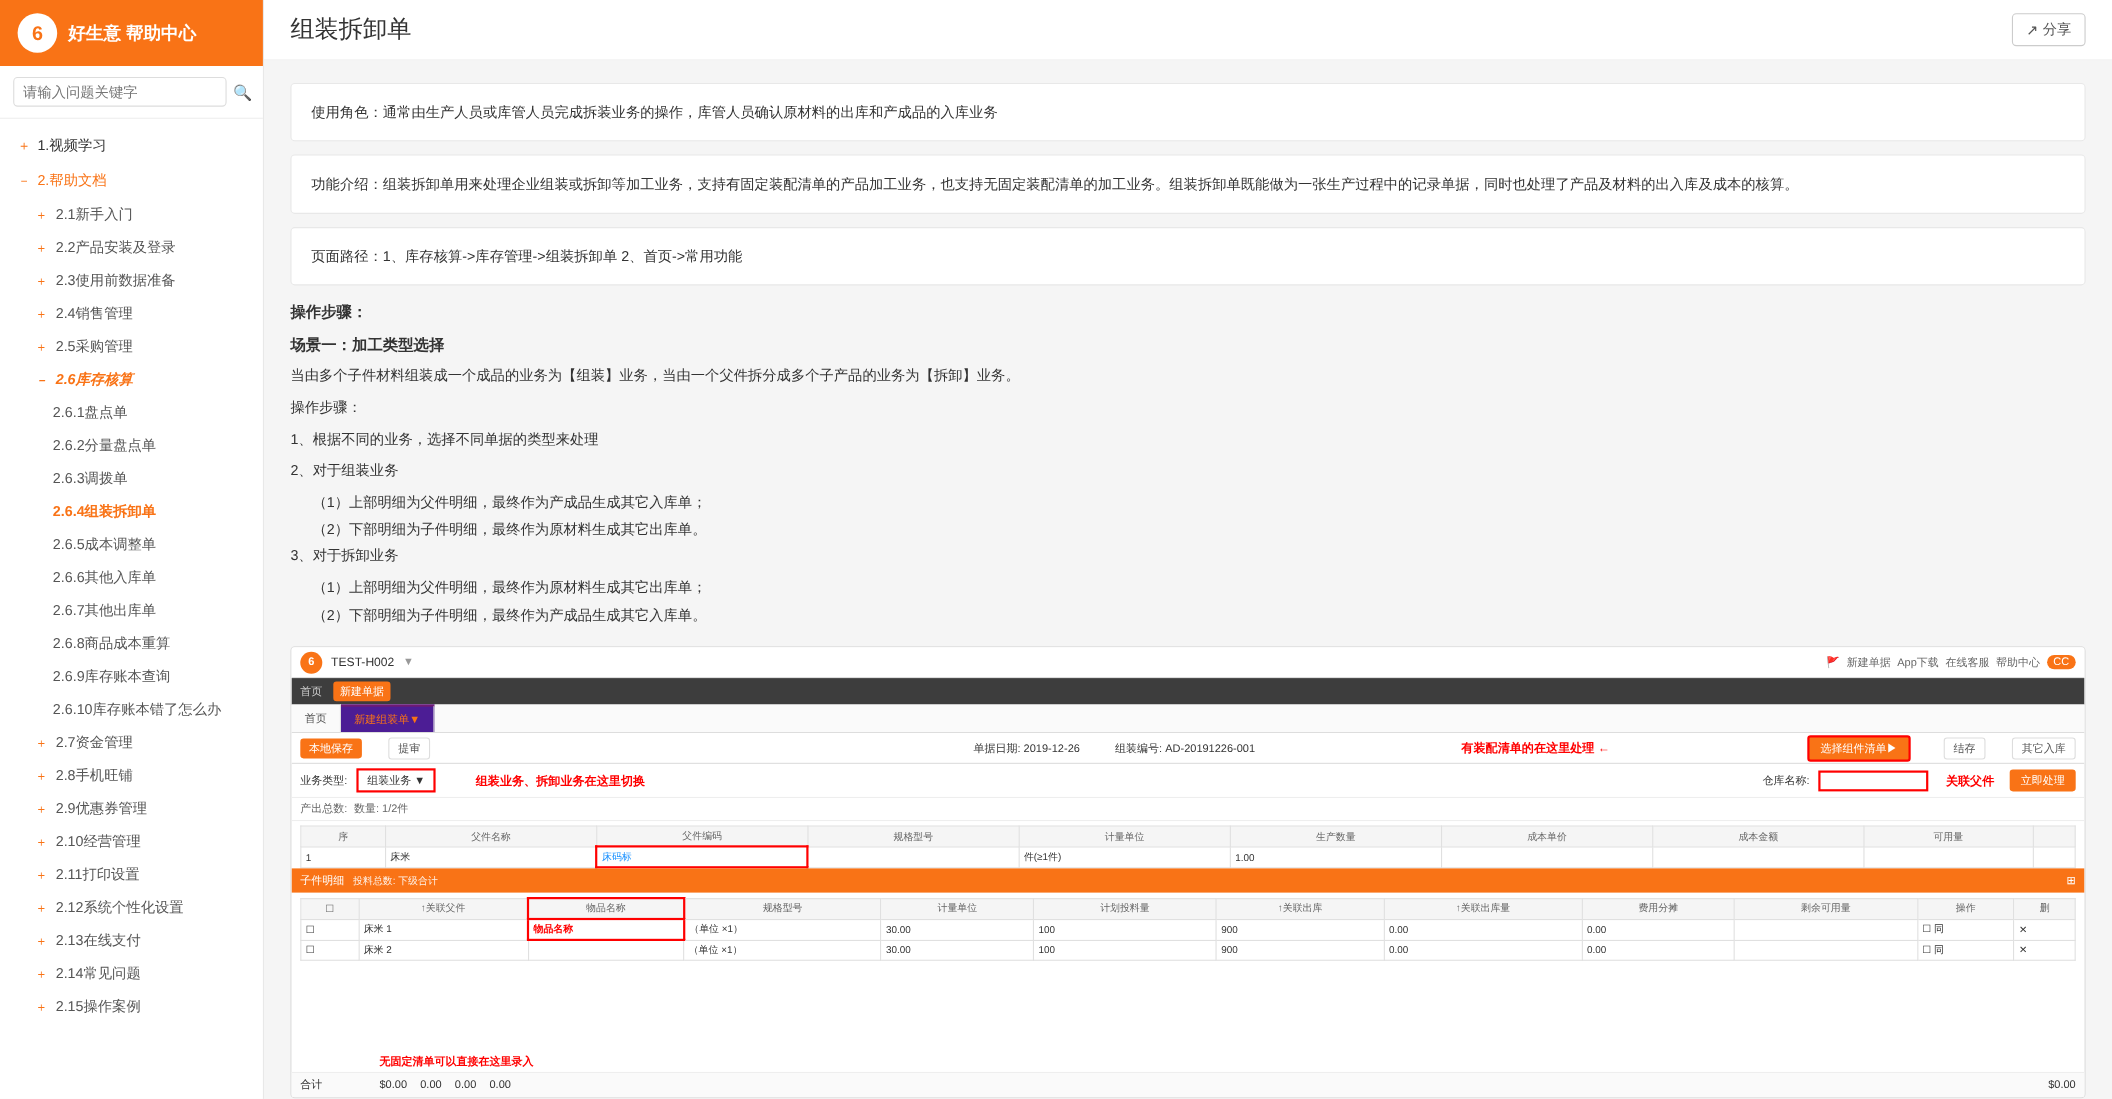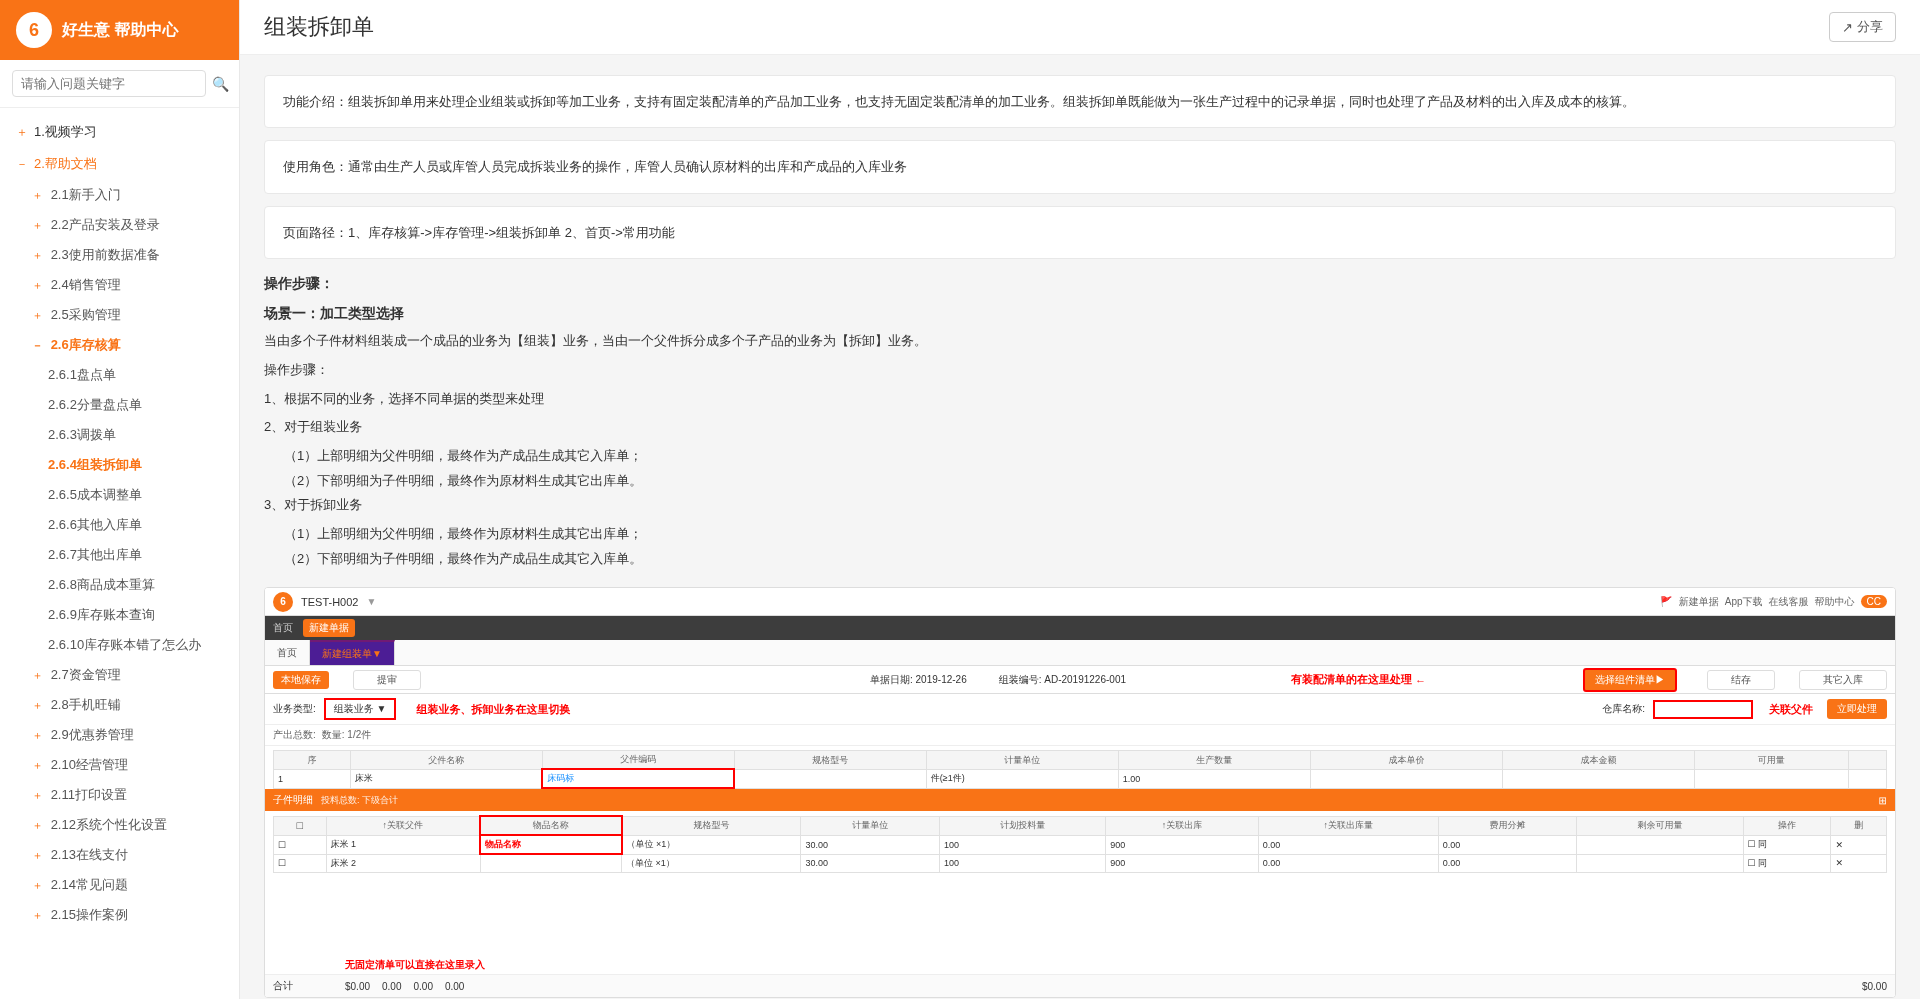--- a/index.html
+++ b/index.html
@@ -226,21 +226,21 @@
     .app-sim-btn {
       background: #f97316;
       color: #fff;
       padding: 2px 8px;
       border-radius: 3px;
       font-size: 10px;
     }
     .app-sim-btn-gray {
       background: #fff;
       color: #555;
-      padding: 2px 23px;
+      padding: 2px 8px;
       border-radius: 3px;
       font-size: 10px;
       border: 1px solid #ddd;
     }
     .app-sim-table {
       width: 100%;
       border-collapse: collapse;
       font-size: 9px;
       margin-top: 4px;
     }
@@ -335,21 +335,21 @@
       </a>
       <a class="nav-sub-item">
         <span class="plus-icon" style="color:#f97316;font-size:11px;margin-right:4px;">＋</span>
         <span>2.4销售管理</span>
       </a>
       <a class="nav-sub-item">
         <span class="plus-icon" style="color:#f97316;font-size:11px;margin-right:4px;">＋</span>
         <span>2.5采购管理</span>
       </a>
 
-      <a class="nav-sub-item active" style="color:#f97316;">
+      <a class="nav-sub-item active" style="color:#f97316;font-style:italic;">
         <span style="color:#f97316;font-size:11px;margin-right:4px;">－</span>
         <span>2.6库存核算</span>
       </a>
 
       <a class="nav-sub-item indent2">
         <span>2.6.1盘点单</span>
       </a>
       <a class="nav-sub-item indent2">
         <span>2.6.2分量盘点单</span>
       </a>
@@ -423,25 +423,25 @@
     <h1 id="page-title">组装拆卸单</h1>
     <button id="share-btn">
       <span style="font-size:13px;">↗</span>
       <span>分享</span>
     </button>
   </div>
 
   <div id="content-area">
 
     <div class="info-block">
+      <span>使用角色：通常由生产人员或库管人员完成拆装业务的操作，库管人员确认原材料的出库和产成品的入库业务</span>
+    </div>
+
+    <div class="info-block">
       <span>功能介绍：组装拆卸单用来处理企业组装或拆卸等加工业务，支持有固定装配清单的产品加工业务，也支持无固定装配清单的加工业务。组装拆卸单既能做为一张生产过程中的记录单据，同时也处理了产品及材料的出入库及成本的核算。</span>
-    </div>
-
-    <div class="info-block">
-      <span>使用角色：通常由生产人员或库管人员完成拆装业务的操作，库管人员确认原材料的出库和产成品的入库业务</span>
     </div>
 
     <div class="info-block">
       <span>页面路径：1、库存核算-&gt;库存管理-&gt;组装拆卸单 2、首页-&gt;常用功能</span>
     </div>
 
     <div class="section-title">操作步骤：</div>
 
     <div class="sub-section-title">
       <span>场景一：加工类型选择</span>
@@ -499,21 +499,21 @@
           <span style="margin:0 8px;font-size:10px;color:#333;">组装编号: AD-20191226-001</span>
           <span style="flex:1;text-align:center;color:red;font-size:11px;font-weight:bold;">有装配清单的在这里处理 ←</span>
           <button class="orange-btn" style="border:2px solid red;">选择组件清单▶</button>
           <span class="app-sim-btn-gray" style="margin-left:6px;">结存</span>
           <span class="app-sim-btn-gray">其它入库</span>
         </div>
 
         <div style="display:flex;align-items:center;padding:4px 8px;gap:8px;border-bottom:1px solid #eee;font-size:10px;">
           <span>业务类型:</span>
           <span style="border:2px solid red;padding:2px 8px;font-size:10px;cursor:pointer;">组装业务 ▼</span>
-          <span style="margin-left:12px;color:red;font-weight:bold;font-size:11px;">组装业务、拆卸业务在这里切换</span>
+          <span style="margin-left:28px;color:red;font-weight:bold;font-size:11px;">组装业务、拆卸业务在这里切换</span>
           <span style="flex:1;"></span>
           <span>仓库名称:</span>
           <input style="border: 2px solid red; padding: 2px 6px; font-size: 10px; width: 100px;" type="text" value="">
           <span style="color:red;font-weight:bold;font-size:11px;margin-left:8px;">关联父件</span>
           <button class="orange-btn" style="margin-left:6px;">立即处理</button>
         </div>
 
         <div style="padding:3px 8px;font-size:10px;color:#666;border-bottom:1px solid #eee;display:flex;align-items:center;gap:6px;">
           <span>产出总数:</span>
           <span style="font-size:10px;">数量: 1/2件</span>

